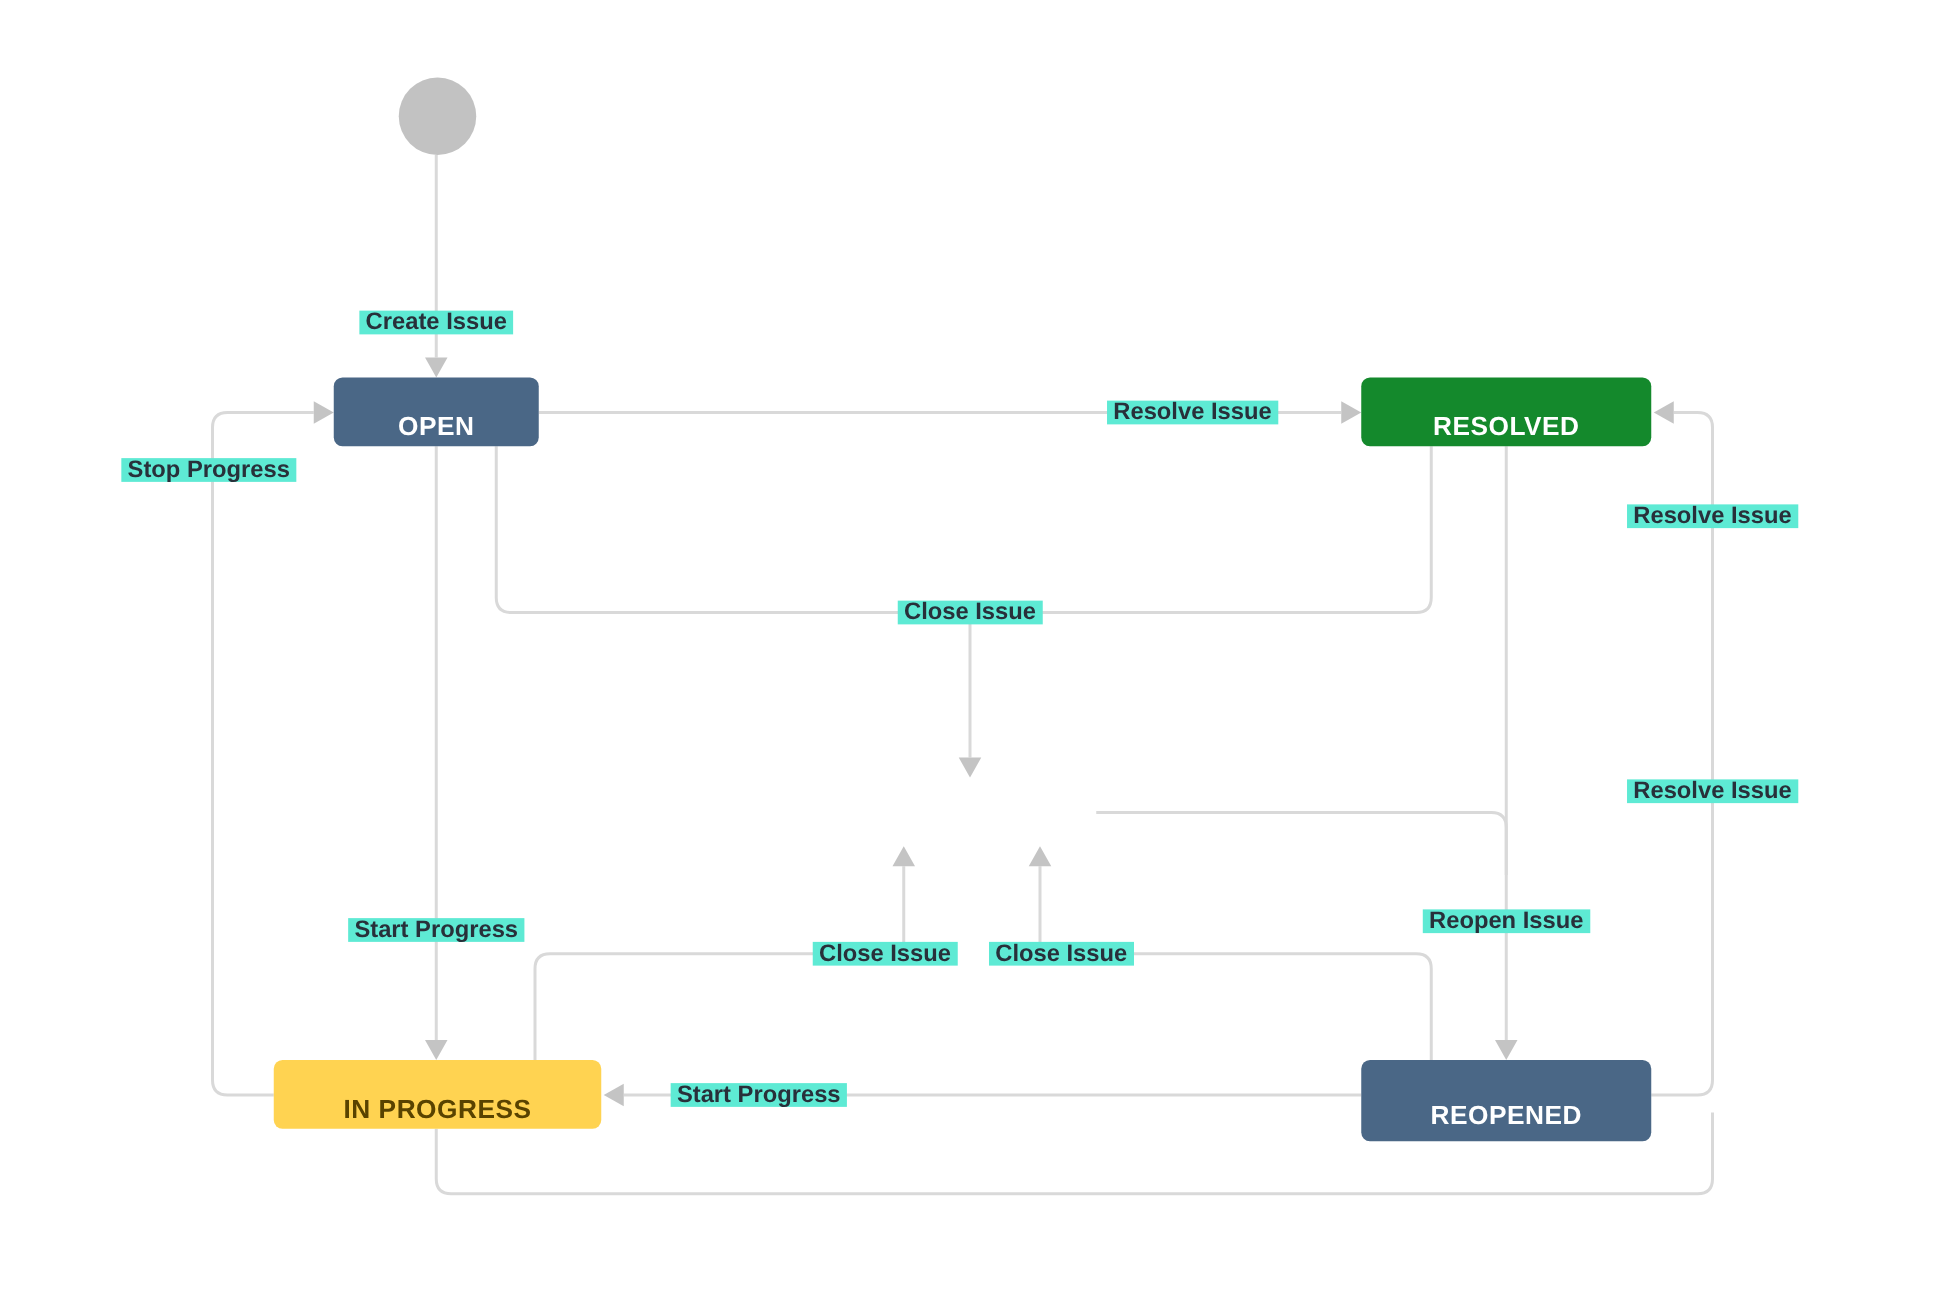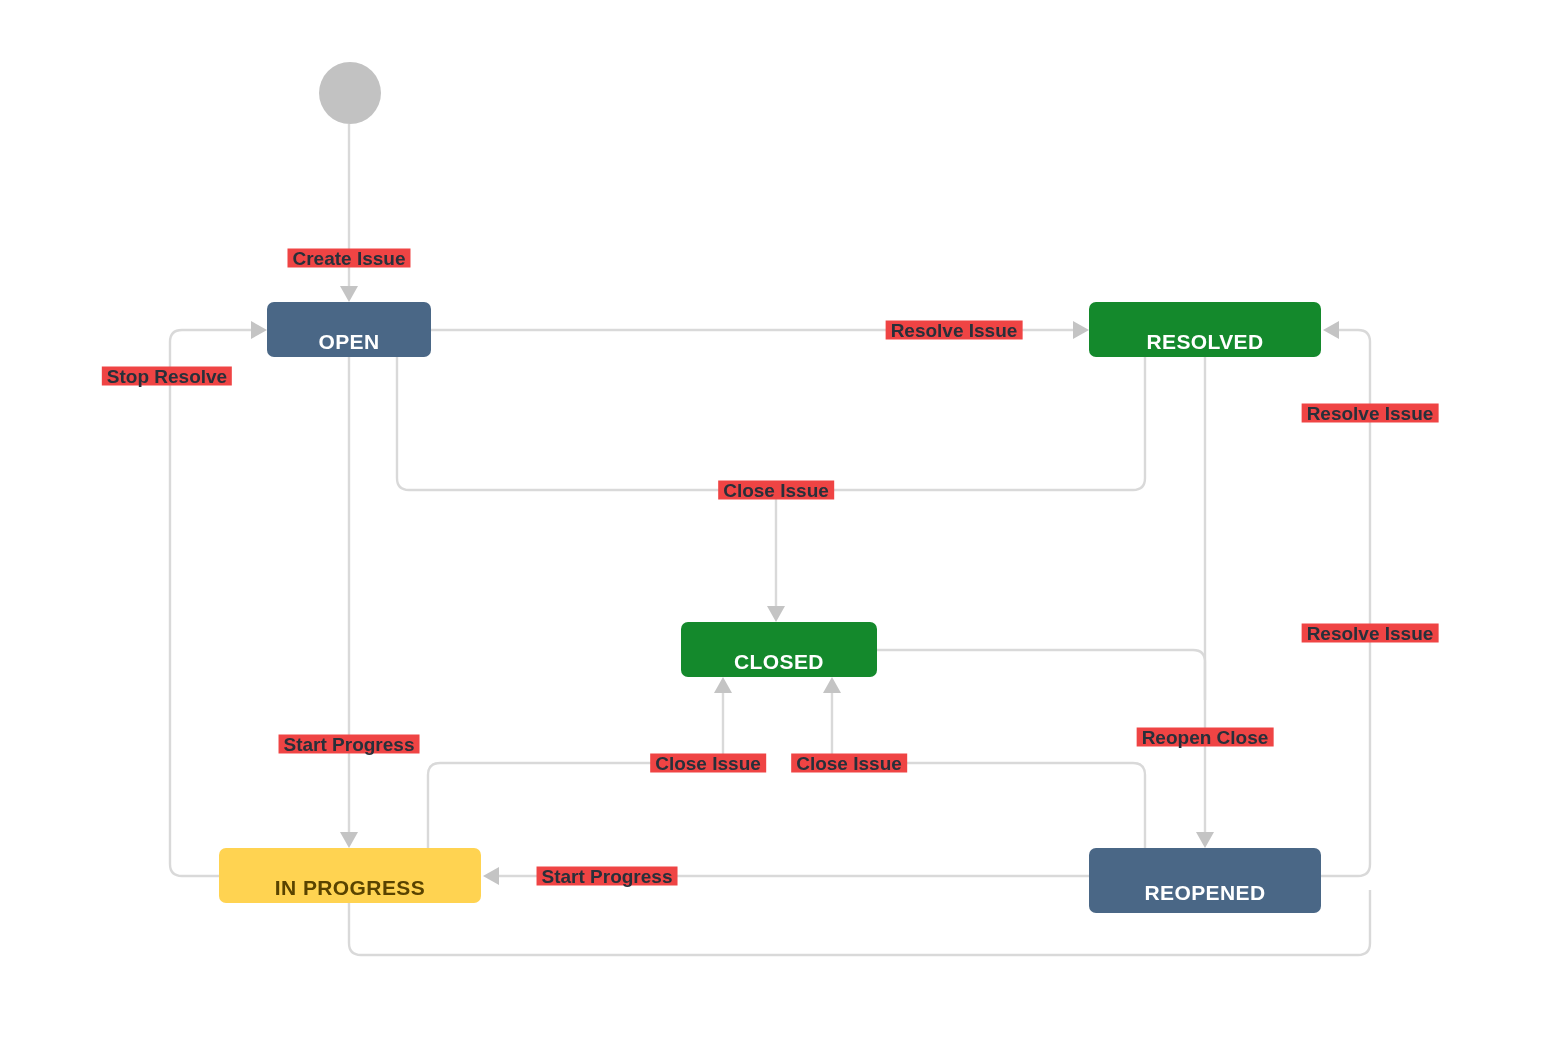--- a/index.html
+++ b/index.html
@@ -45,21 +45,21 @@
   }
   .start-node {
     position: absolute;
     border-radius: 50%;
   }
   .edge-label {
     position: absolute;
     color: #28303a;
     font-weight: bold;
     white-space: nowrap;
-    background: #ef4444;
+    background: #5eead4;
     line-height: 1;
     padding: 0 5px;
     transform: translate(-50%, -50%);
     user-select: none;
   }
 </style>
 </head>
 <body>
 
 <div id="canvas" style="background: rgb(255, 255, 255);">
@@ -119,35 +119,32 @@
   </svg>
 
   <div class="start-node" style="left: 319px; top: 62px; width: 62px; height: 62px; background: rgb(194, 194, 194);"></div>
 
   <div class="node" style="left: 267px; top: 302px; width: 164px; height: 55px; background: rgb(74, 103, 134); color: rgb(255, 255, 255); font-size: 21px;">
     <span class="node-label">OPEN</span>
   </div>
   <div class="node" style="left: 1089px; top: 302px; width: 232px; height: 55px; background: rgb(20, 137, 44); color: rgb(255, 255, 255); font-size: 21px;">
     <span class="node-label">RESOLVED</span>
   </div>
-  <div class="node" style="left: 681px; top: 622px; width: 196px; height: 55px; background: rgb(20, 137, 44); color: rgb(255, 255, 255); font-size: 21px;">
-    <span class="node-label">CLOSED</span>
-  </div>
   <div class="node" style="left: 219px; top: 848px; width: 262px; height: 55px; background: rgb(255, 211, 81); color: rgb(89, 67, 0); font-size: 21px;">
     <span class="node-label">IN PROGRESS</span>
   </div>
   <div class="node" style="left: 1089px; top: 848px; width: 232px; height: 65px; background: rgb(74, 103, 134); color: rgb(255, 255, 255); font-size: 21px;">
     <span class="node-label">REOPENED</span>
   </div>
 
   <div class="edge-label" style="left: 349px; top: 258px; font-size: 19px; color: rgb(40, 48, 58);">Create Issue</div>
-  <div class="edge-label" style="left: 167px; top: 376px; font-size: 19px; color: rgb(40, 48, 58);">Stop Resolve</div>
+  <div class="edge-label" style="left: 167px; top: 376px; font-size: 19px; color: rgb(40, 48, 58);">Stop Progress</div>
   <div class="edge-label" style="left: 954px; top: 330px; font-size: 19px; color: rgb(40, 48, 58);">Resolve Issue</div>
   <div class="edge-label" style="left: 1370px; top: 413px; font-size: 19px; color: rgb(40, 48, 58);">Resolve Issue</div>
   <div class="edge-label" style="left: 1370px; top: 633px; font-size: 19px; color: rgb(40, 48, 58);">Resolve Issue</div>
   <div class="edge-label" style="left: 776px; top: 490px; font-size: 19px; color: rgb(40, 48, 58);">Close Issue</div>
-  <div class="edge-label" style="left: 1205px; top: 737px; font-size: 19px; color: rgb(40, 48, 58);">Reopen Close</div>
+  <div class="edge-label" style="left: 1205px; top: 737px; font-size: 19px; color: rgb(40, 48, 58);">Reopen Issue</div>
   <div class="edge-label" style="left: 349px; top: 744px; font-size: 19px; color: rgb(40, 48, 58);">Start Progress</div>
   <div class="edge-label" style="left: 708px; top: 763px; font-size: 19px; color: rgb(40, 48, 58);">Close Issue</div>
   <div class="edge-label" style="left: 849px; top: 763px; font-size: 19px; color: rgb(40, 48, 58);">Close Issue</div>
   <div class="edge-label" style="left: 607px; top: 876px; font-size: 19px; color: rgb(40, 48, 58);">Start Progress</div>
 
 </div>
 
 </body></html>

